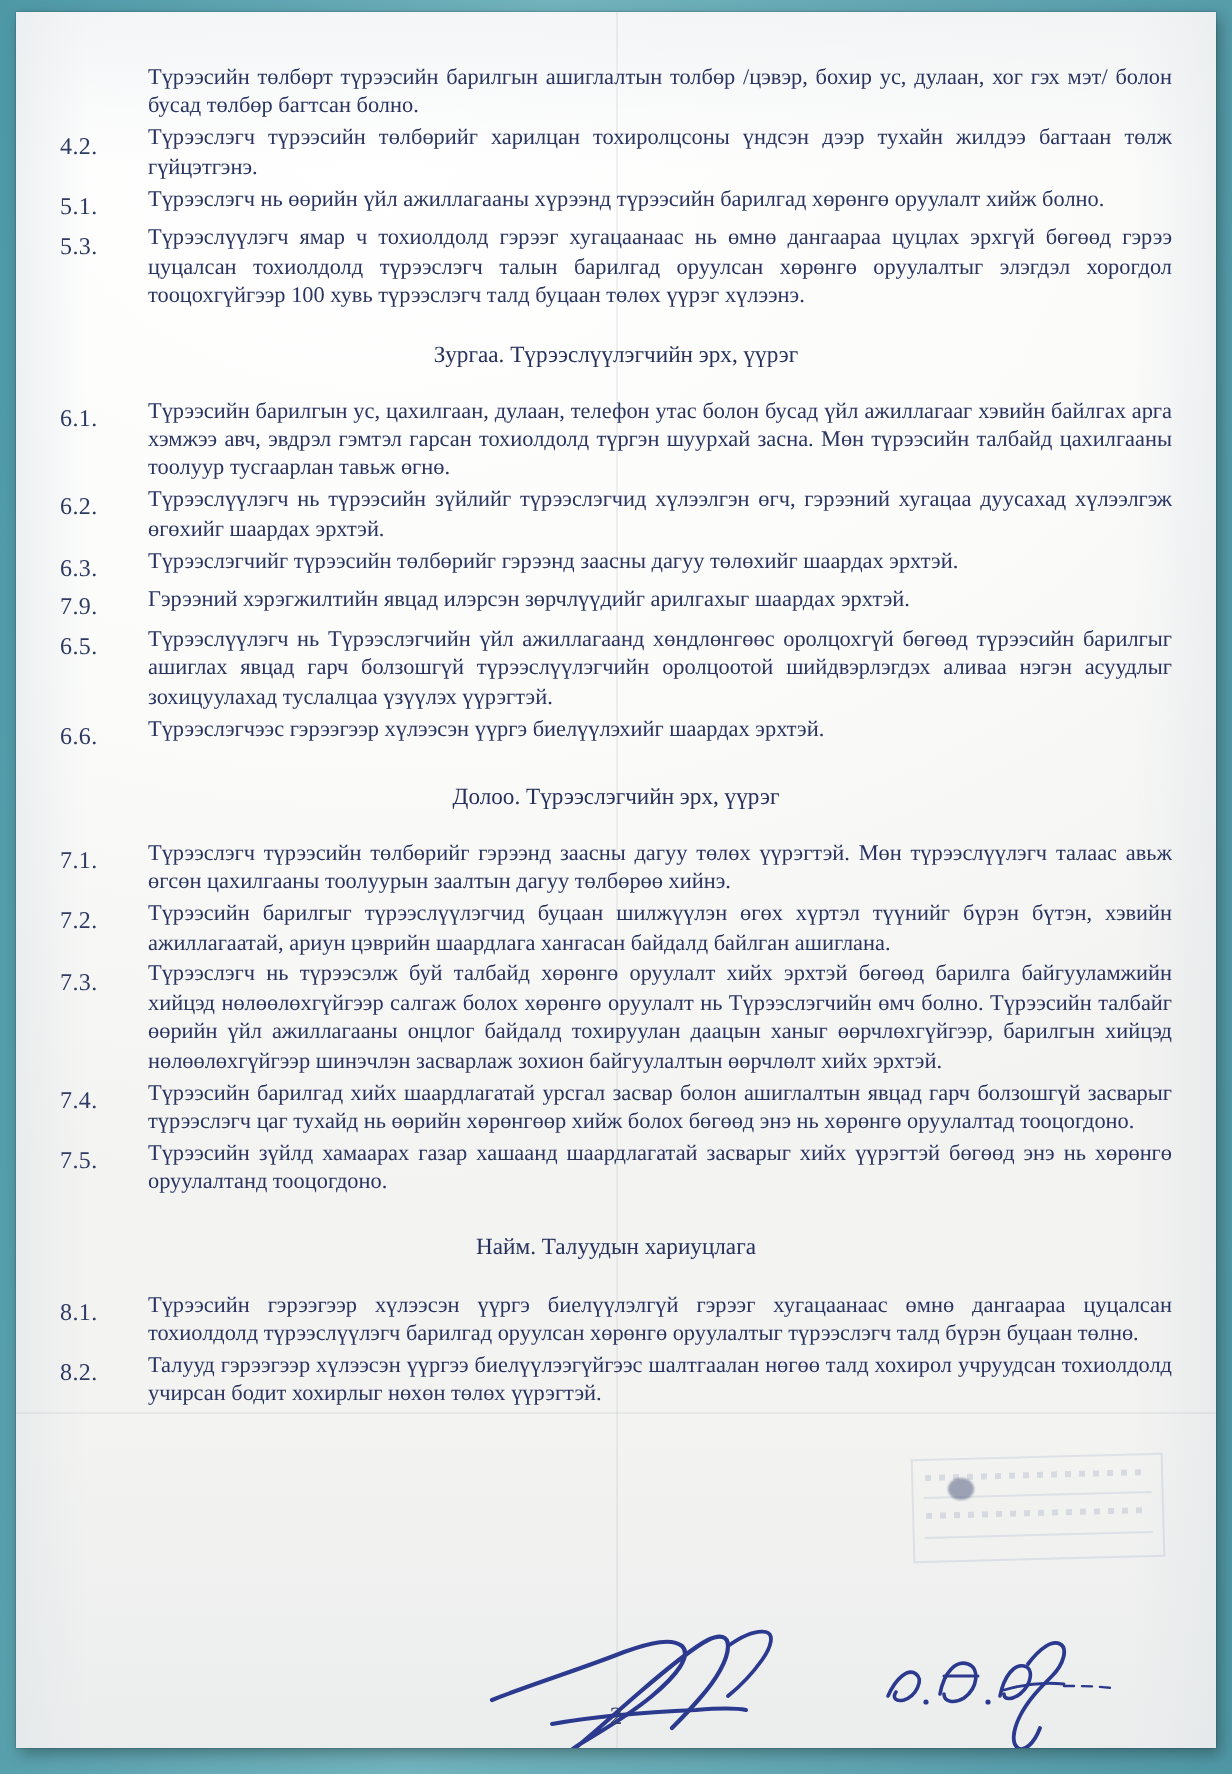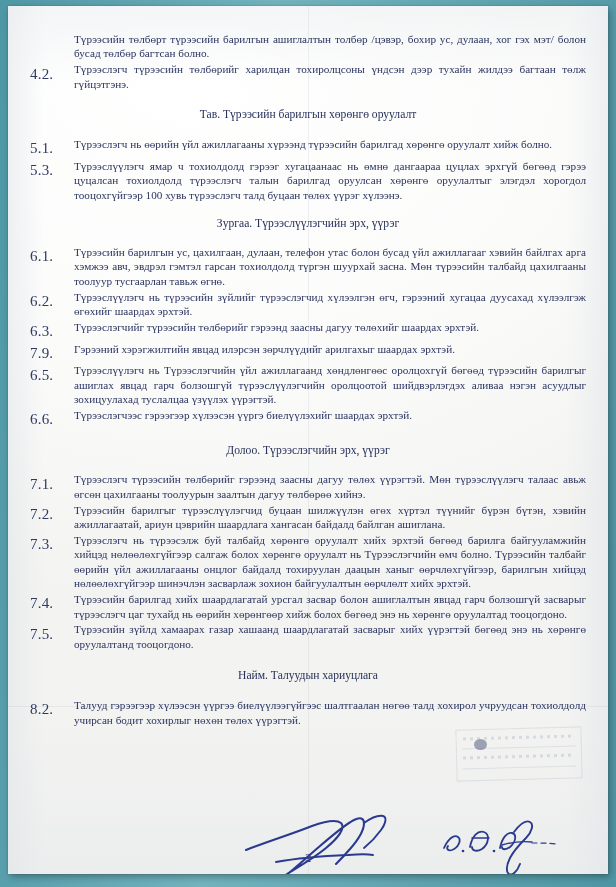--- a/index.html
+++ b/index.html
@@ -66,21 +66,21 @@
   }
 
   .para {
     display: flex;
     align-items: flex-start;
     margin-bottom: 1.5px;
   }
   .num {
     width: 44px;
     flex: 0 0 44px;
-    font-size: 15px;
+    font-size: 12px;
     color: #2f3a63;
     padding-top: 3.2px;
     letter-spacing: .2px;
   }
   .txt {
     flex: 1 1 auto;
     font-size: 11.2px;
     line-height: 14.4px;
     color: #2a3460;
     text-align: justify;
@@ -174,21 +174,20 @@
       <div class="para cont">
         <div class="num"></div>
         <div class="txt">Түрээсийн төлбөрт түрээсийн барилгын ашиглалтын толбөр /цэвэр, бохир ус, дулаан, хог гэх мэт/ болон бусад төлбөр багтсан болно.</div>
       </div>
 
       <div class="para">
         <div class="num">4.2.</div>
         <div class="txt">Түрээслэгч түрээсийн төлбөрийг харилцан тохиролцсоны үндсэн дээр тухайн жилдээ багтаан төлж гүйцэтгэнэ.</div>
       </div>
 
-      <div class="heading h-tav">Тав. Түрээсийн барилгын хөрөнгө оруулалт</div>
 
       <div class="para">
         <div class="num">5.1.</div>
         <div class="txt">Түрээслэгч нь өөрийн үйл ажиллагааны хүрээнд түрээсийн барилгад хөрөнгө оруулалт хийж болно.</div>
       </div>
       <div class="para">
         <div class="num">5.3.</div>
         <div class="txt">Түрээслүүлэгч ямар ч тохиолдолд гэрээг хугацаанаас нь өмнө дангаараа цуцлах эрхгүй бөгөөд гэрээ цуцалсан тохиолдолд түрээслэгч талын барилгад оруулсан хөрөнгө оруулалтыг элэгдэл хорогдол тооцохгүйгээр 100 хувь түрээслэгч талд буцаан төлөх үүрэг хүлээнэ.</div>
       </div>
 
@@ -237,20 +236,24 @@
         <div class="num">7.4.</div>
         <div class="txt">Түрээсийн барилгад хийх шаардлагатай урсгал засвар болон ашиглалтын явцад гарч болзошгүй засварыг түрээслэгч цаг тухайд нь өөрийн хөрөнгөөр хийж болох бөгөөд энэ нь хөрөнгө оруулалтад тооцогдоно.</div>
       </div>
       <div class="para">
         <div class="num">7.5.</div>
         <div class="txt">Түрээсийн зүйлд хамаарах газар хашаанд шаардлагатай засварыг хийх үүрэгтэй бөгөөд энэ нь хөрөнгө оруулалтанд тооцогдоно.</div>
       </div>
 
       <div class="heading h-naim">Найм. Талуудын хариуцлага</div>
 
+      <div class="para">
+        <div class="num">8.1.</div>
+        <div class="txt">Түрээсийн гэрээгээр хүлээсэн үүргэ биелүүлэлгүй гэрээг хугацаанаас өмнө дангаараа цуцалсан тохиолдолд түрээслүүлэгч барилгад оруулсан хөрөнгө оруулалтыг түрээслэгч талд бүрэн буцаан төлнө.</div>
+      </div>
       <div class="para">
         <div class="num">8.2.</div>
         <div class="txt">Талууд гэрээгээр хүлээсэн үүргээ биелүүлээгүйгээс шалтгаалан нөгөө талд хохирол учруудсан тохиолдолд учирсан бодит хохирлыг нөхөн төлөх үүрэгтэй.</div>
       </div>
 
     </div>
 
     <div id="stamp">
       <div class="sdots" style="top:7px;"></div>
       <div class="sline" style="top:18px;"></div>

